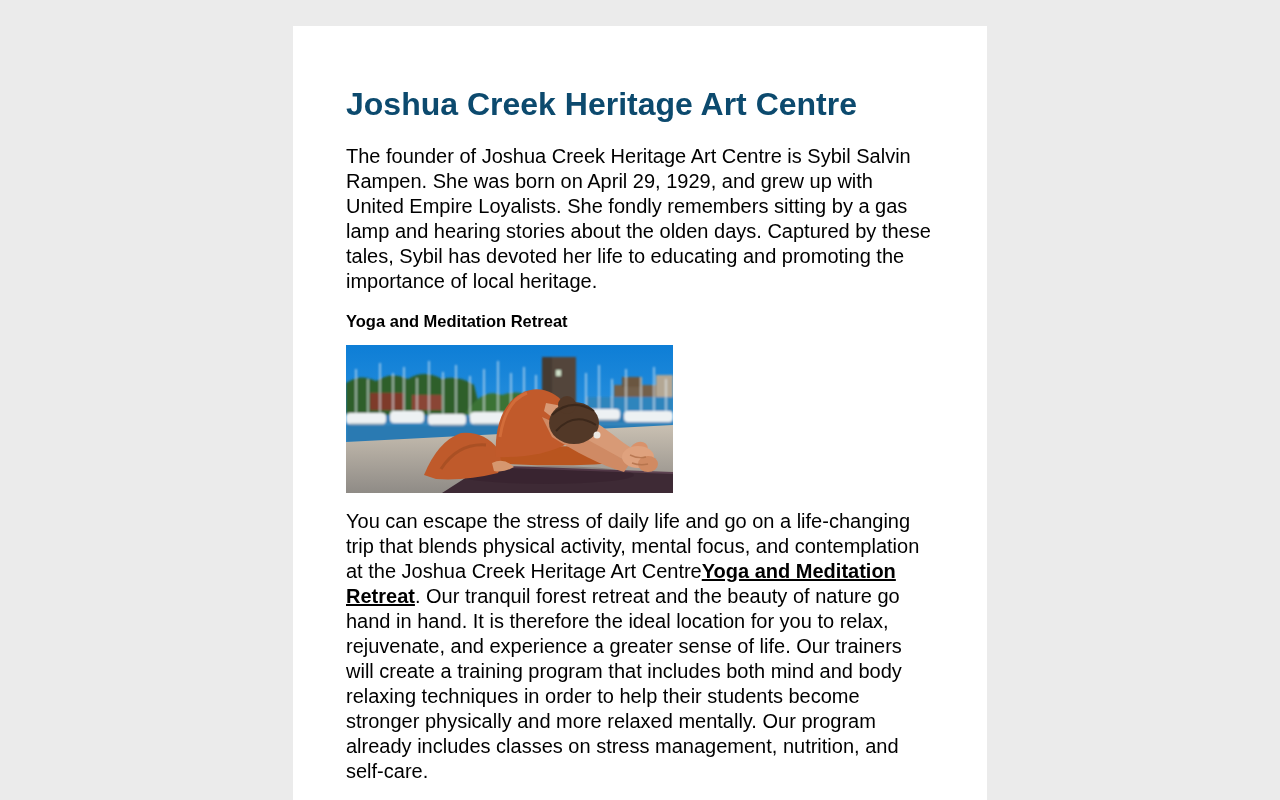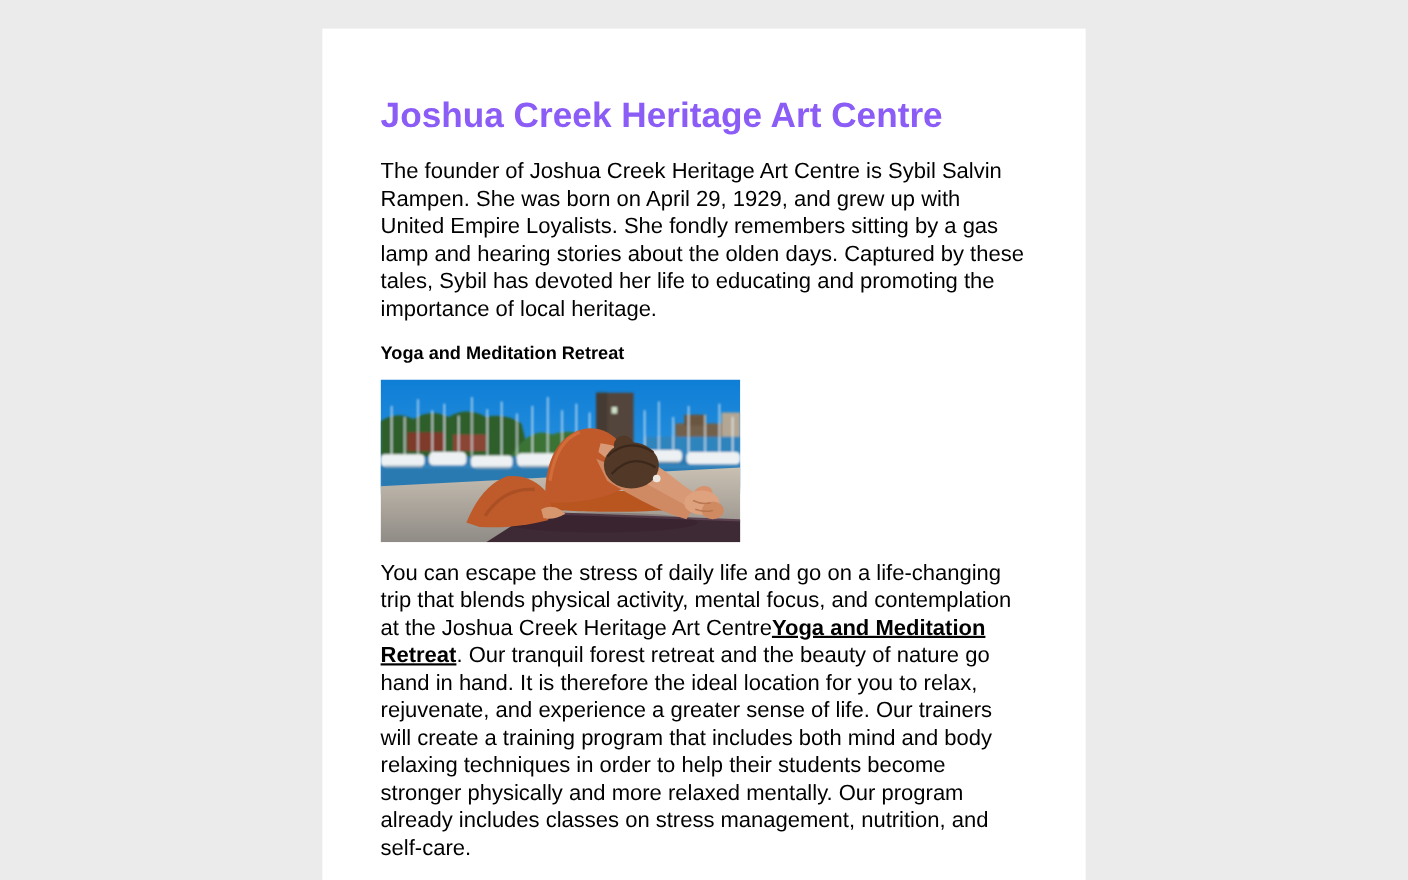--- a/index.html
+++ b/index.html
@@ -20,21 +20,21 @@
     margin: 26px auto 0;
     background: #ffffff;
     padding: 40px 53px 80px;
     min-height: 1000px;
   }
   h1.title {
     font-size: 32px;
     line-height: 37px;
     font-weight: bold;
     margin: 20px 0 21px;
-    color: #8b5cf6;
+    color: #0c4a6e;
   }
   p.body-text {
     font-size: 20px;
     line-height: 25px;
     margin: 16px 0;
     color: #000000;
   }
   h3.section-heading {
     font-size: 16.5px;
     line-height: 20px;

